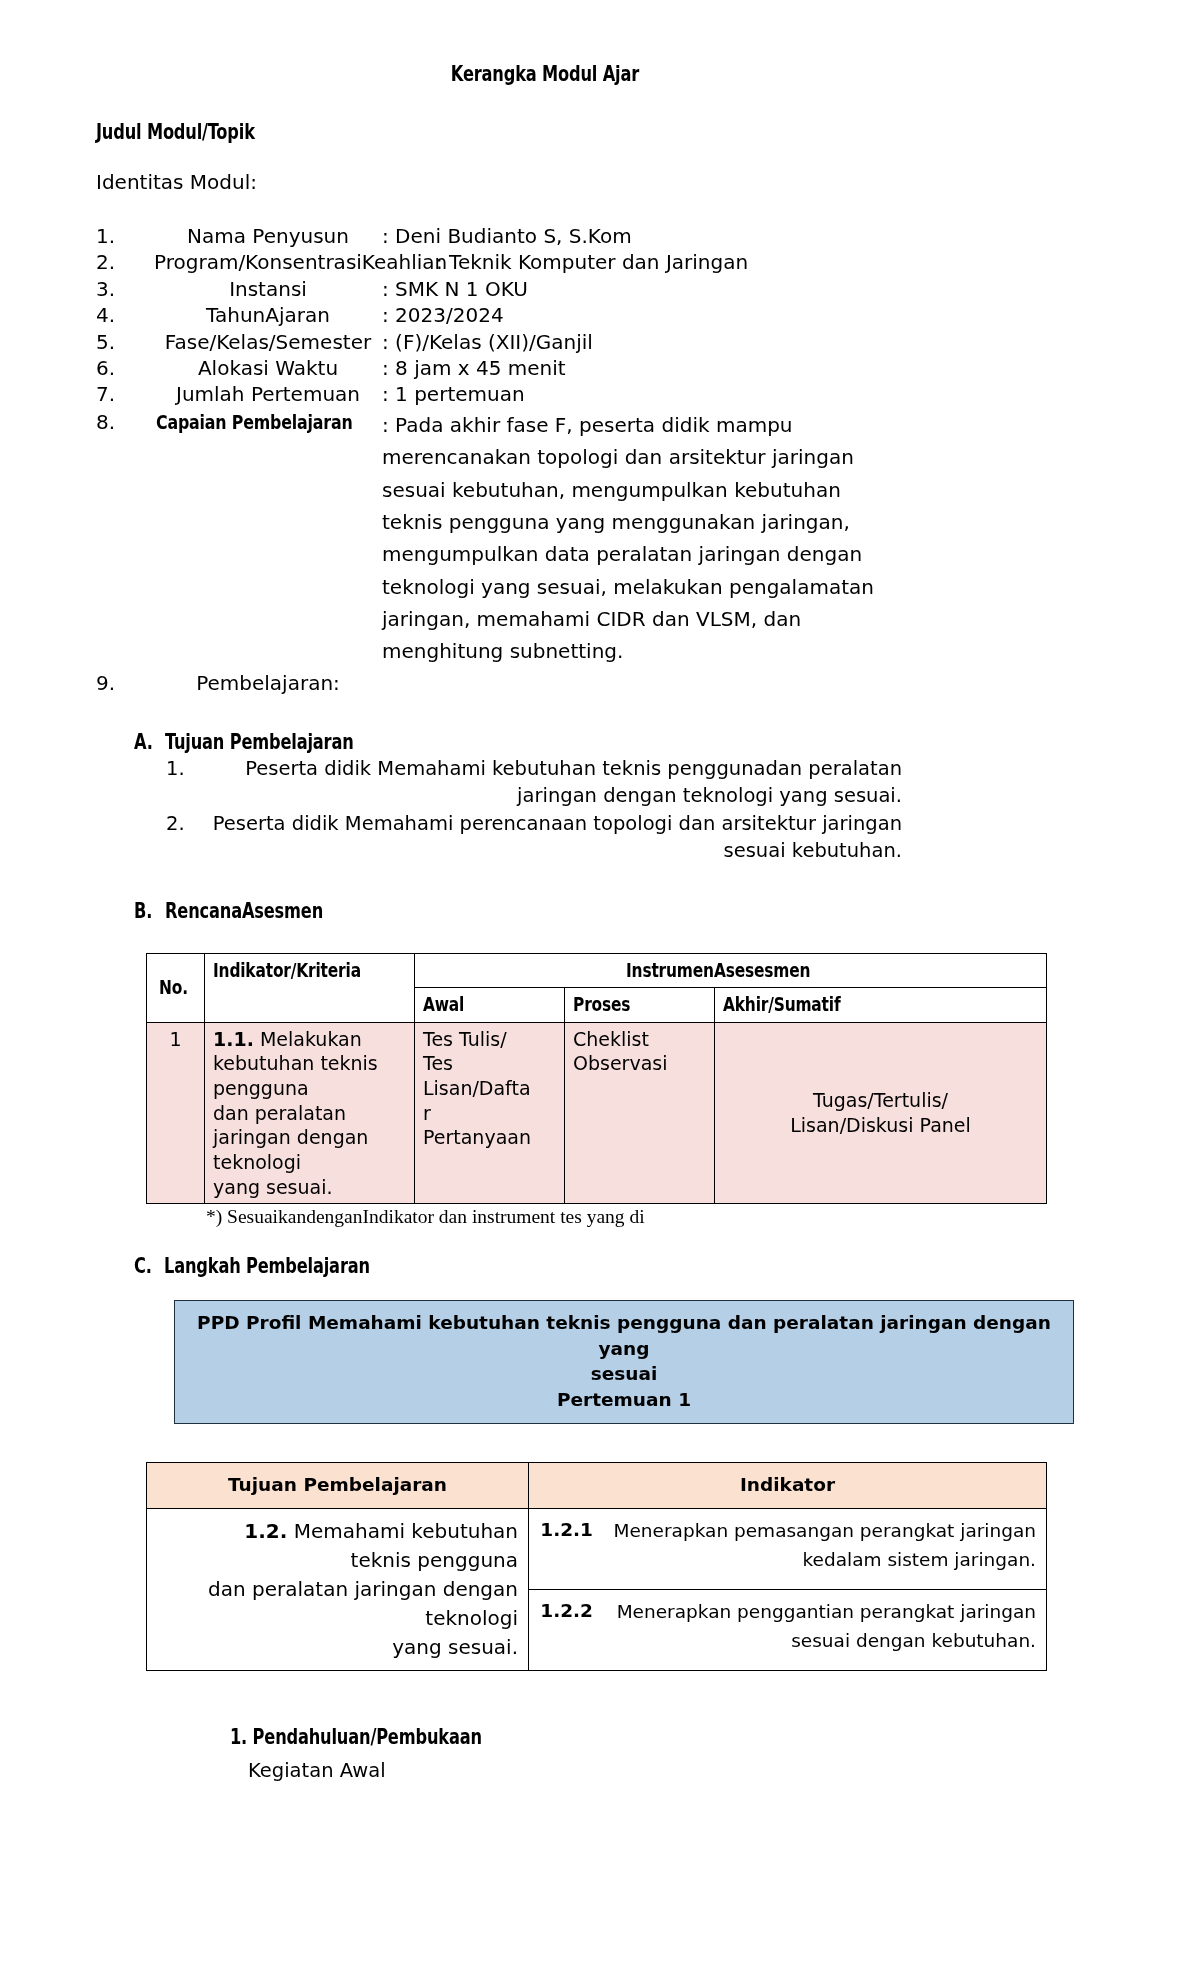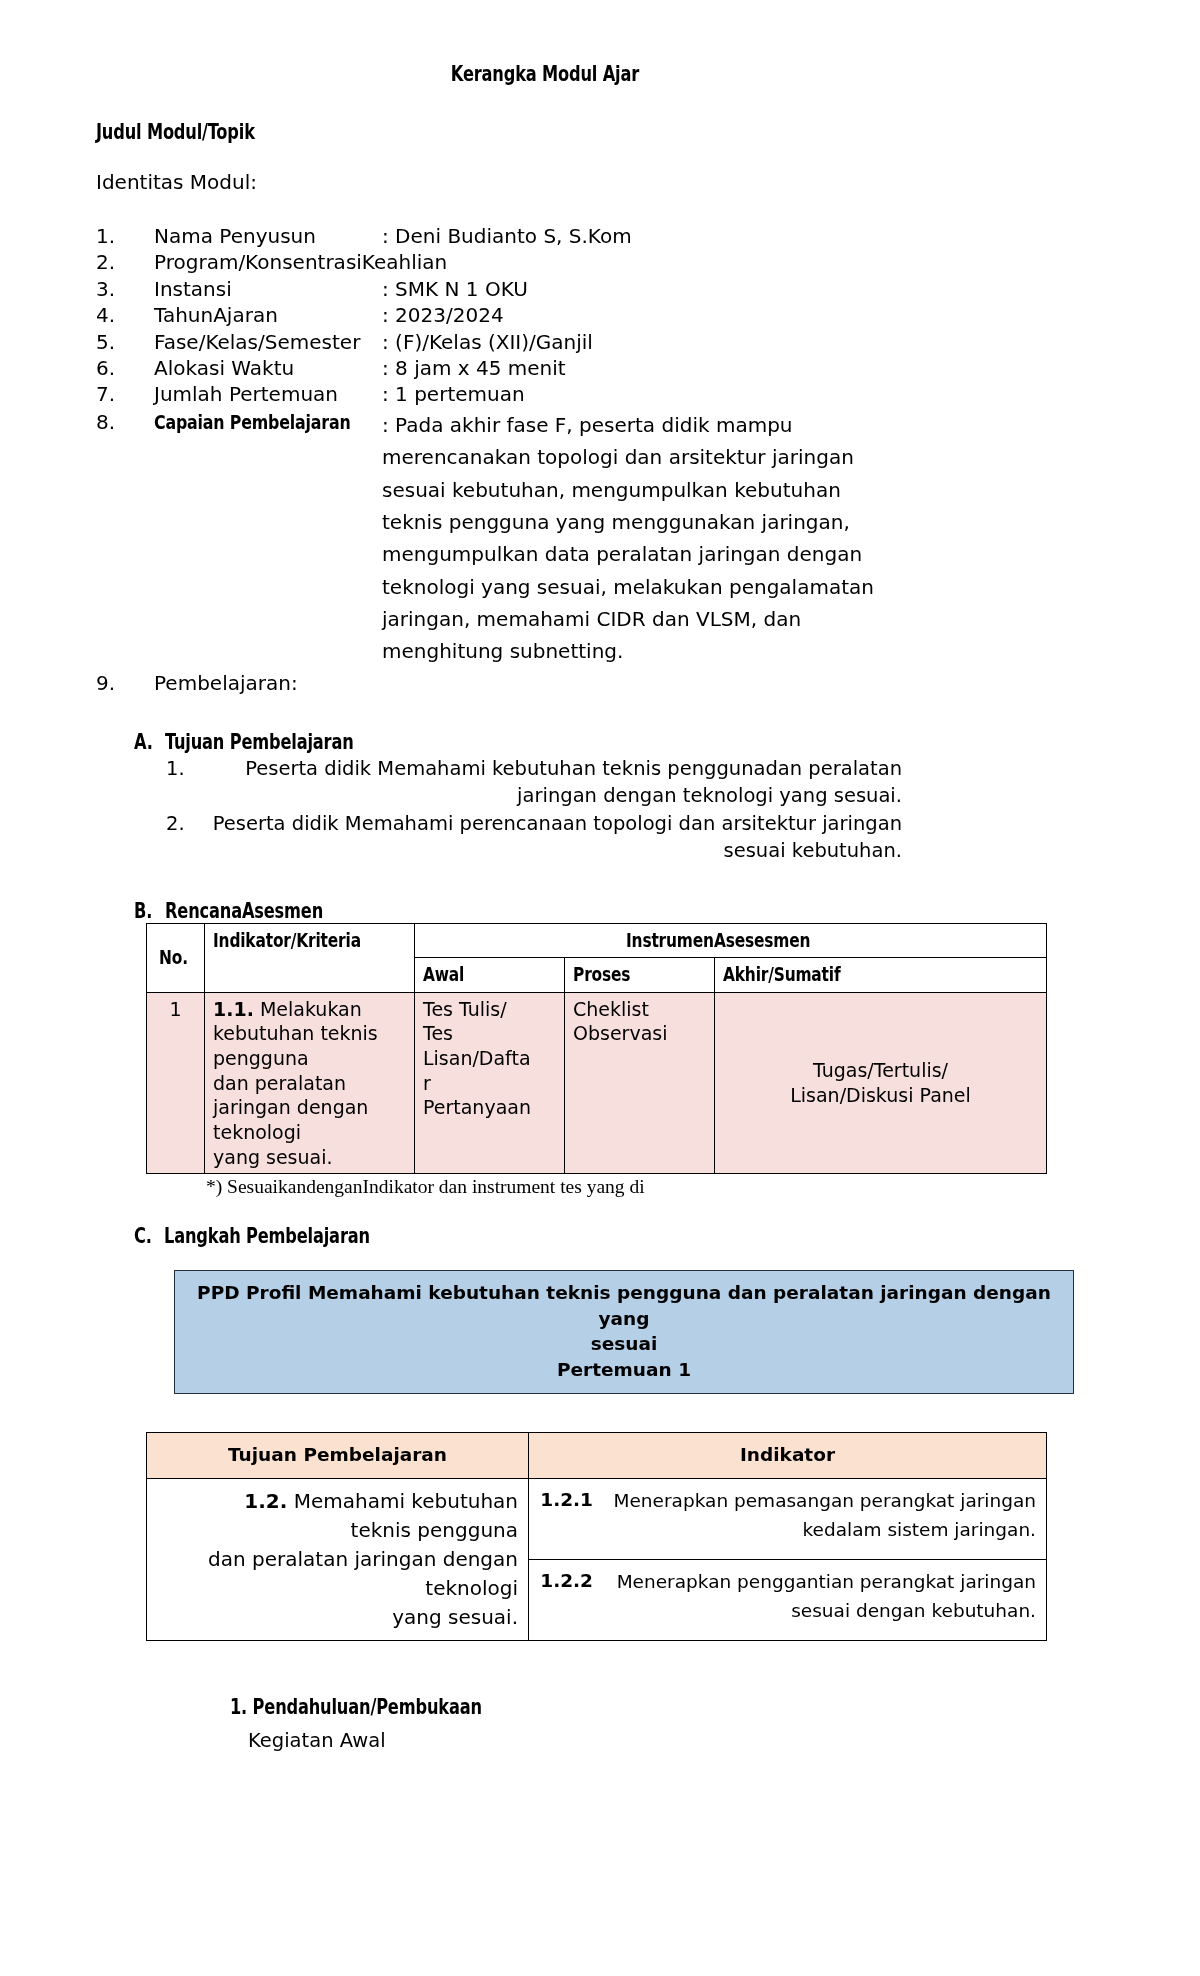--- a/index.html
+++ b/index.html
@@ -57,20 +57,21 @@
     display: flex;
     align-items: flex-start;
   }
   .id-num {
     width: 58px;
     flex: 0 0 58px;
   }
   .id-label {
     flex: 0 0 228px;
     width: 228px;
+    text-align: center;
   }
   .id-label.wide { flex: 0 0 282px; width: 282px; }
   .id-val {
     flex: 1 1 auto;
   }
   .id-row.cp .id-val {
     line-height: 1.62;
     max-width: 500px;
   }
   .id-row.cp { margin-top: 1px; }
@@ -100,21 +101,21 @@
   .olist li {
     display: flex;
     gap: 10px;
     padding-left: 32px;
     margin-bottom: 1px;
   }
   .olist li .mark { flex: 0 0 26px; }
   .olist li .txt { flex: 1 1 auto; max-width: 700px; text-align: right; }
 
   
-  .tbl-wrap { padding-left: 50px; }
+  .tbl-wrap { margin-top: 30px; padding-left: 50px; }
   table.asesmen {
     border-collapse: collapse;
     width: 900px;
     font-size: 19px;
     table-layout: fixed;
   }
   table.asesmen th, table.asesmen td {
     border: 1.6px solid #000000;
     vertical-align: top;
     padding: 4px 8px;
@@ -217,20 +218,21 @@
 
     <div class="id-row">
       <span class="id-num">1.</span>
       <span class="id-label">Nama Penyusun</span>
       <span class="id-val">: Deni Budianto S, S.Kom</span>
     </div>
 
     <div class="id-row">
       <span class="id-num">2.</span>
       <span class="id-label wide">Program/KonsentrasiKeahlian</span>
+      <span class="id-val">: Teknik Komputer dan Jaringan</span>
     </div>
 
     <div class="id-row">
       <span class="id-num">3.</span>
       <span class="id-label">Instansi</span>
       <span class="id-val">: SMK N 1 OKU</span>
     </div>
 
     <div class="id-row">
       <span class="id-num">4.</span>

